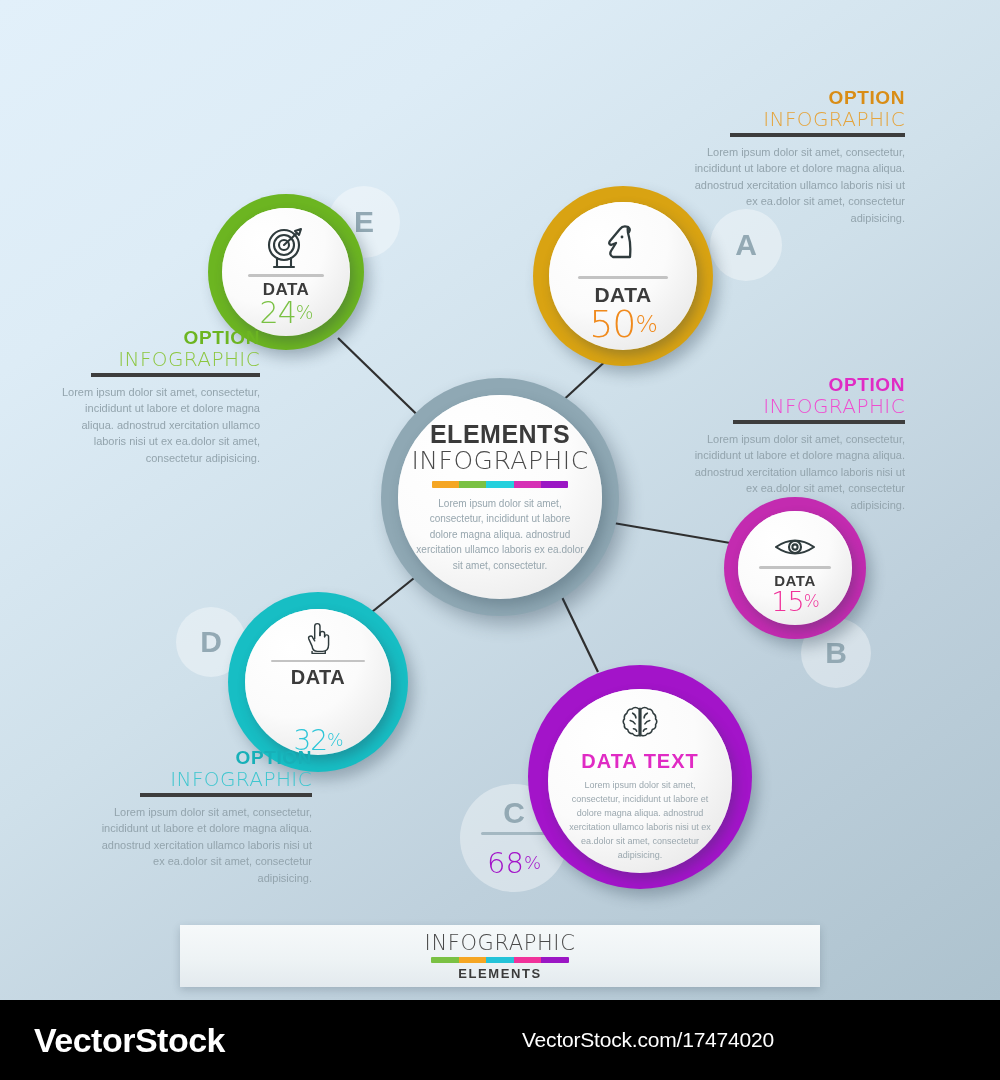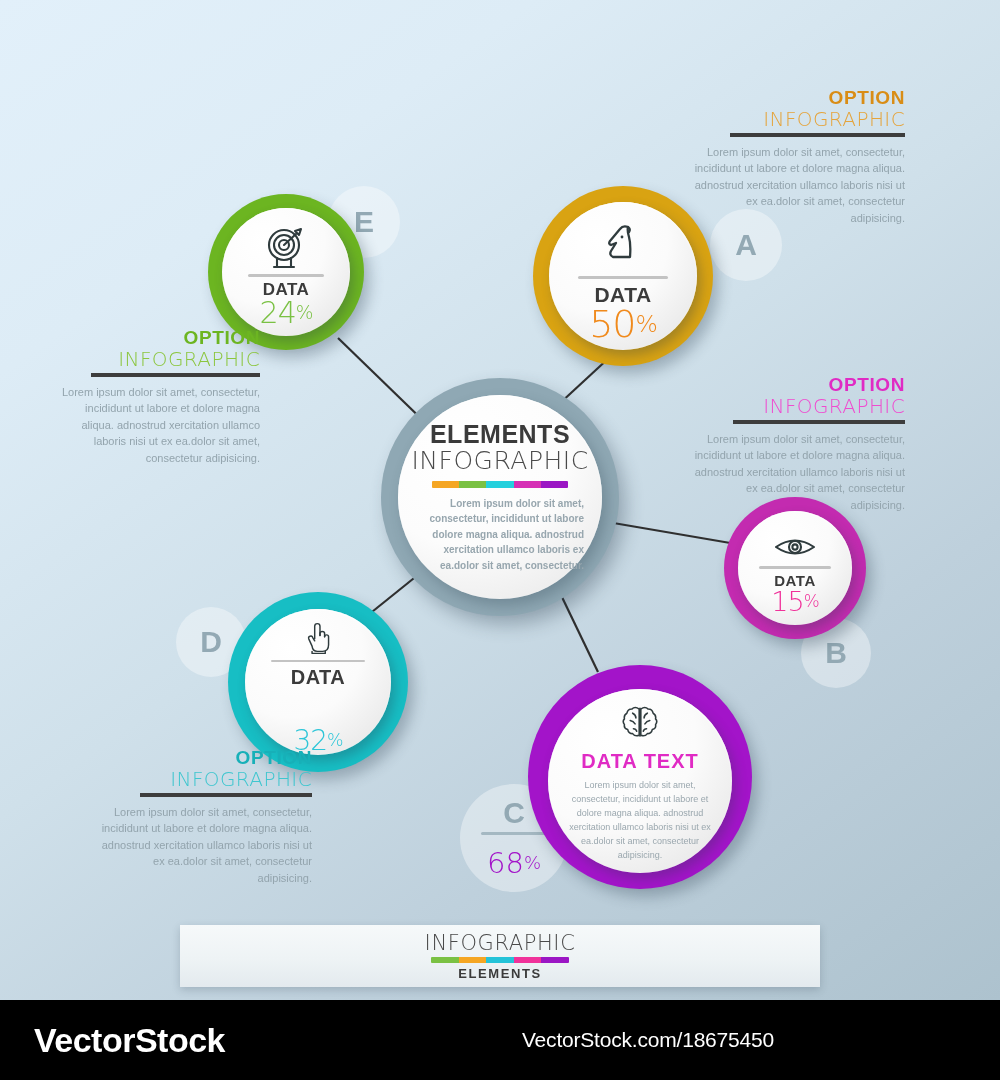--- a/index.html
+++ b/index.html
@@ -83,21 +83,21 @@
     box-shadow: 7px 9px 18px rgba(40,60,75,0.32);
   }
   #hub .hub-disc {
     position:absolute; border-radius:50%;
     background: radial-gradient(circle at 34% 24%, #ffffff 0%, #fcfcfc 50%, #eeeeee 80%, #e0e0e0 100%);
     box-shadow: 5px 7px 14px rgba(40,60,75,0.28), inset 0 1px 2px #fff;
     display:flex; flex-direction:column; align-items:center; justify-content:center;
   }
   #hub .hub-t1 { font-weight: bold; font-size: 25px; color:#3b3b3b; letter-spacing:.5px; line-height:1.05; }
   #hub .hub-t2 { font-weight: 300; font-size: 25px; color:#4a4a4a; letter-spacing:.5px; line-height:1.1; font-family:"DejaVu Sans",sans-serif; }
-  #hub .hub-body { font-size: 10px; line-height:1.55; color:#97a6ae; text-align:right; font-weight:700; }
+  #hub .hub-body { font-size: 10px; line-height:1.55; color:#97a6ae; text-align:center; font-weight:400; }
 
   .colorbar { display: flex; height: 7px; border-radius: 1px; overflow: hidden; }
   .colorbar span { display: block; height: 100%; }
 
   
   #ribbon {
     position: absolute; left: 180px; top: 925px; width: 640px; height: 62px;
     background: linear-gradient(180deg, #f6f9fa 0%, #eef3f5 55%, #e3eaee 100%);
     box-shadow: 0 3px 8px rgba(40,60,75,0.22);
     display:flex; flex-direction: column; align-items: center; justify-content:center;
@@ -292,15 +292,15 @@
         <span style="width: 20%; background: rgb(240, 50, 154);"></span>
         <span style="width: 20%; background: rgb(155, 22, 196);"></span>
       </div>
       <div class="rb2">ELEMENTS</div>
     </div>
 
   </div>
 
   <div id="footer">
     <div class="brand">VectorStock</div>
-    <div class="url">VectorStock.com/18675450</div>
+    <div class="url">VectorStock.com/17474020</div>
   </div>
 </div>
 
 </body></html>

